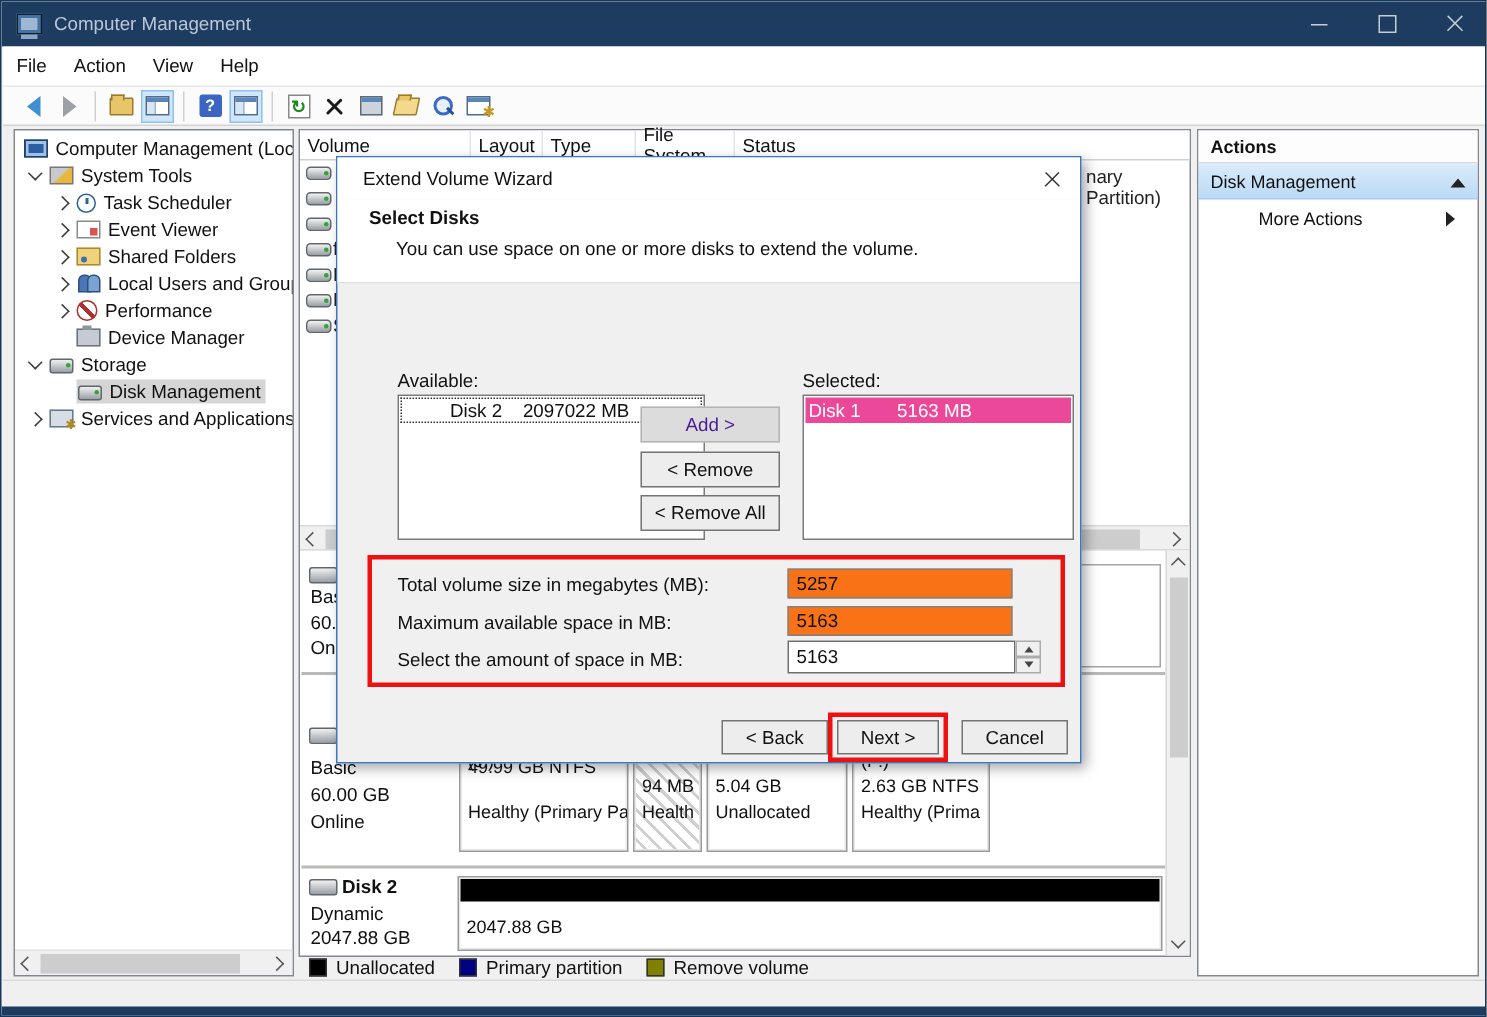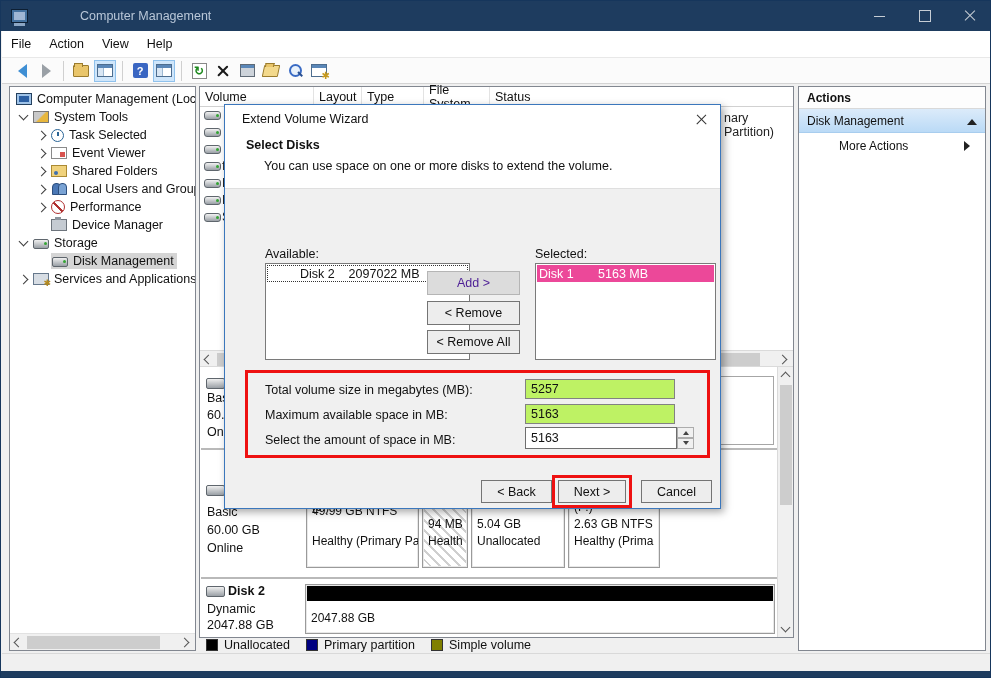--- a/index.html
+++ b/index.html
@@ -3,21 +3,21 @@
 <meta charset="utf-8">
 <style>
   * { margin:0; padding:0; box-sizing:border-box; }
   html,body { background:#555; }
   body { font-family:"Liberation Sans", sans-serif; }
   #win { position:relative; width:991px; height:678px; background:#f0f0f0;
          border:1px solid #16365c; overflow:hidden; font-size:12px; color:#111; }
 
   
   .titlebar { position:absolute; left:0; top:0; width:991px; height:30px; background:#1e3c5f;
-              display:flex; align-items:center;gap:44px; }
+              display:flex; align-items:center; }
   .title-text { color:#b9c7d8; font-size:12.5px; margin-left:8px; }
   .app-icon { width:17px; height:14px; margin-left:10px; position:relative;
               background:#9fb6d4; border:1px solid #0d1f33; box-shadow:inset 0 0 0 2px #44719f; }
   .app-icon::after { content:""; position:absolute; left:2px; bottom:-4px; width:11px; height:3px; background:#8ca6c4; }
   .win-controls { position:absolute; right:0; top:0; height:30px; display:flex; }
   .wc { width:45px; height:30px; display:flex; align-items:center; justify-content:center; cursor:default; }
   .wc-min::before { content:""; width:11px; height:1px; background:#c6cdd5; }
   .wc-max::before { content:""; width:10px; height:10px; border:1px solid #c6cdd5; }
   .wc-close { position:relative; }
   .wc-close::before,.wc-close::after { content:""; position:absolute; width:14px; height:1.2px; background:#c6cdd5; }
@@ -148,21 +148,21 @@
   .dlg-heading { position:absolute; left:21px; top:5px; font-weight:bold; font-size:12.5px; }
   .dlg-sub { position:absolute; left:39px; top:26px; font-size:12.5px; }
   .dlg-label { position:absolute; font-size:12.5px; }
   .listbox { position:absolute; background:#fff; border:1px solid #7a7a7a; padding:1px; }
   .list-item { height:17px; font-size:12.5px; white-space:pre; padding:0 2px; display:flex; align-items:center; }
   .list-item.focus { border:1px dotted #333;padding-left:32px; }
   .list-item.selected { background:#ec4899; color:#fff; }
   .btn { position:absolute; height:24px; background:#ededed; border:1px solid #747474; font-size:12.5px;
          display:flex; align-items:center; justify-content:center; }
   .btn.disabled { background:#dcdcdc; border-color:#b5b5b5; color:#4c1d95; }
-  .field { position:absolute; height:20px; background:#bef264; border:1px solid #828282; font-size:12.5px;
+  .field { position:absolute; height:20px; background:#f97316; border:1px solid #828282; font-size:12.5px;
            display:flex; align-items:center; padding-left:5px; }
   .field.editable { background:#fff; border-color:#6e6e6e; }
   .spinner { position:absolute; width:17px; display:flex; flex-direction:column; }
   .spin-btn { flex:1; background:#f0f0f0; border:1px solid #acacac; display:flex; align-items:center; justify-content:center; }
   .spin-up::after { content:""; width:0; height:0; border:3px solid transparent; border-bottom:4px solid #444; margin-bottom:2px; }
   .spin-down::after { content:""; width:0; height:0; border:3px solid transparent; border-top:4px solid #444; margin-top:2px; }
   .annotation { position:absolute; border:3px solid #ee1111; background:transparent; pointer-events:none; }
 </style>
 </head>
 <body>
@@ -236,21 +236,21 @@
         <span>Computer Management (Local</span>
       </div>
       <div class="trow" style="padding-left:10px">
         <span class="chev down"></span>
         <span class="ti ti-tools"></span>
         <span>System Tools</span>
       </div>
       <div class="trow" style="padding-left:28px">
         <span class="chev"></span>
         <span class="ti ti-clock"></span>
-        <span>Task Selected</span>
+        <span>Task Scheduler</span>
       </div>
       <div class="trow" style="padding-left:28px">
         <span class="chev"></span>
         <span class="ti ti-event"></span>
         <span>Event Viewer</span>
       </div>
       <div class="trow" style="padding-left:28px">
         <span class="chev"></span>
         <span class="ti ti-shared"></span>
         <span>Shared Folders</span>
@@ -370,21 +370,21 @@
     </div>
 
     <div class="legend" style="left:6px;top:549px;height:17px">
       <span class="swatch" style="background: rgb(0, 0, 0);"></span>
       <span>Unallocated</span>
       <span style="width:4px"></span>
       <span class="swatch" style="background: rgb(0, 0, 128);"></span>
       <span>Primary partition</span>
       <span style="width:4px"></span>
       <span class="swatch" style="background: rgb(128, 128, 0);"></span>
-      <span>Simple volume</span>
+      <span>Remove volume</span>
     </div>
 
     <div class="sb-track" style="top:280px;bottom:0;right:0;width:16px;border-left:1px solid #dadada">
       <span class="sb-chev sb-up" style="left:4px;top:6px"></span>
       <div class="sb-thumb" style="left:2px;width:12px;top:18px;height:120px"></div>
       <span class="sb-chev sb-down" style="left:4px;bottom:6px"></span>
     </div>
   </div>
 
   <div class="pane actions">

